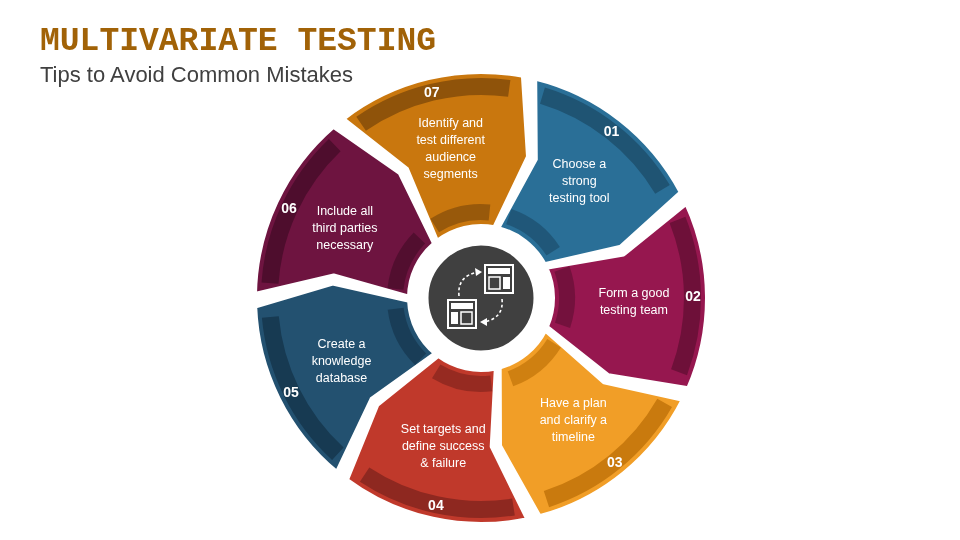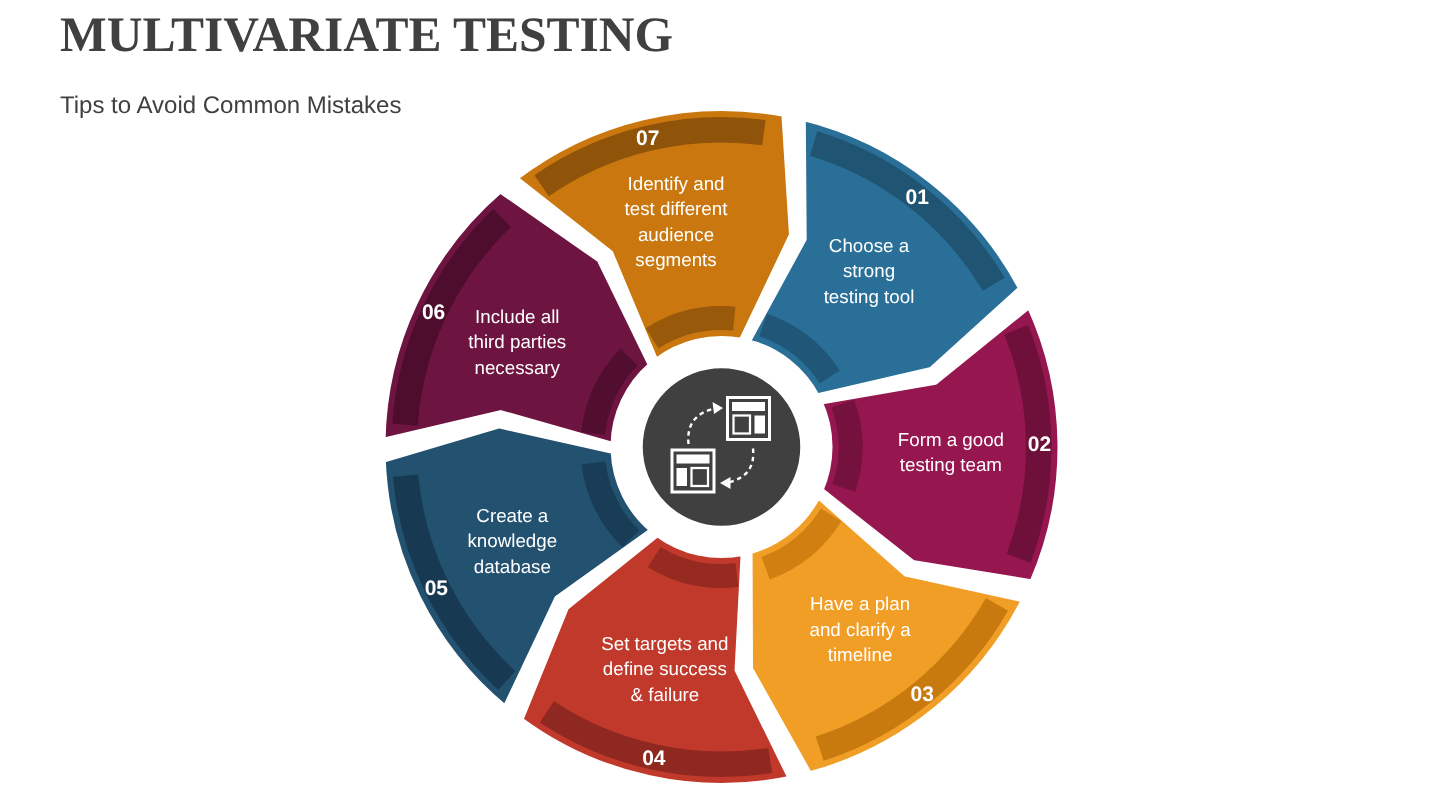--- a/index.html
+++ b/index.html
@@ -1,18 +1,18 @@
 <!DOCTYPE html>
 <html><head>
 <meta charset="utf-8">
 <style>
   html, body { margin: 0; padding: 0; background: #ffffff; }
   body { width: 960px; height: 540px; position: relative; overflow: hidden; font-family: "Liberation Sans", sans-serif; }
-  .title { position: absolute; left: 40px; top: 6px; font-size: 33px; font-weight: bold; color: #404040; letter-spacing: 0px; font-family: Liberation Serif, serif; }
-  .subtitle { position: absolute; left: 40px; top: 62px; font-size: 16px; color: #404040; font-family: "Liberation Sans", sans-serif; }
+  .title { position: absolute; left: 40px; top: 23px; font-size: 33px; font-weight: bold; color: #a16207; letter-spacing: 0px; font-family: Liberation Mono, monospace; }
+  .subtitle { position: absolute; left: 40px; top: 62px; font-size: 22px; color: #404040; font-family: "Liberation Sans", sans-serif; }
   #diagram { position: absolute; left: 0; top: 0; }
   .seg-text { font-family: "Liberation Sans", sans-serif; font-size: 12.5px; fill: #ffffff; text-anchor: middle; }
   .seg-num { font-family: "Liberation Sans", sans-serif; font-size: 14px; font-weight: bold; fill: #ffffff; text-anchor: middle; }
 </style>
 </head>
 <body>
 
 <div class="title">MULTIVARIATE TESTING</div>
 <div class="subtitle">Tips to Avoid Common Mistakes</div>
 

